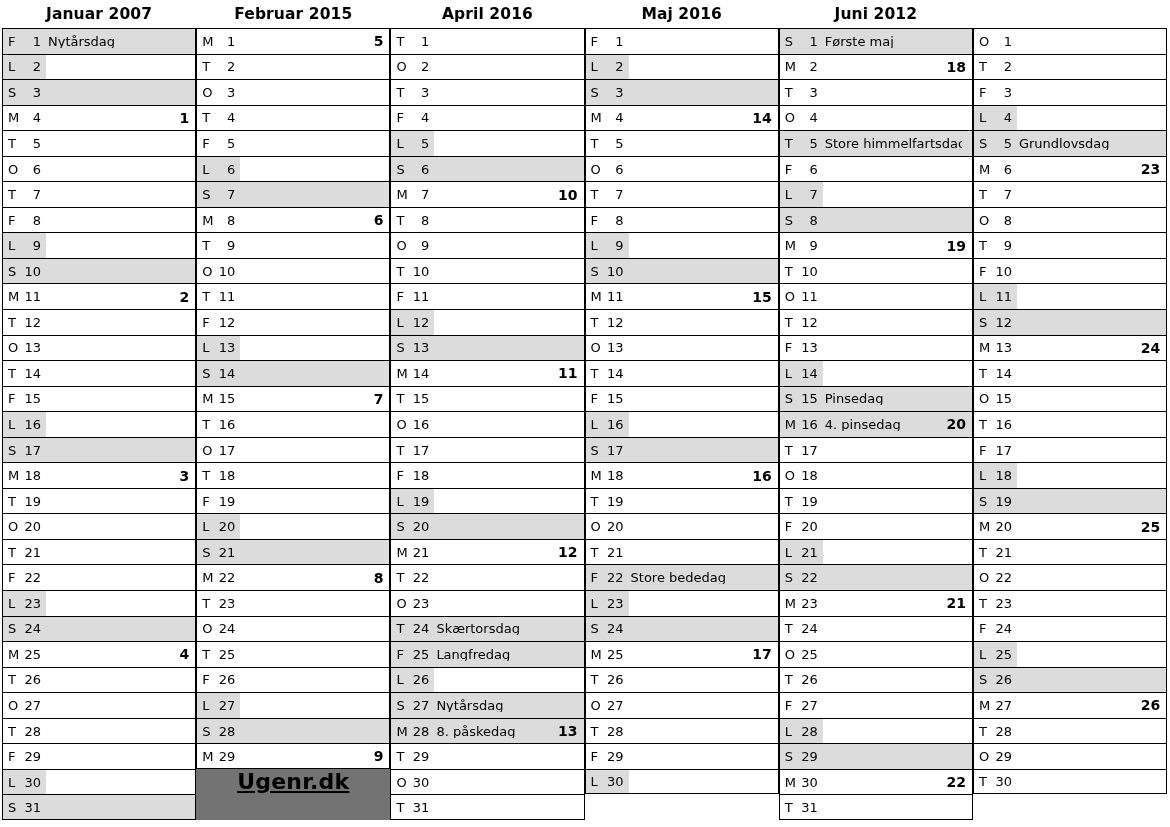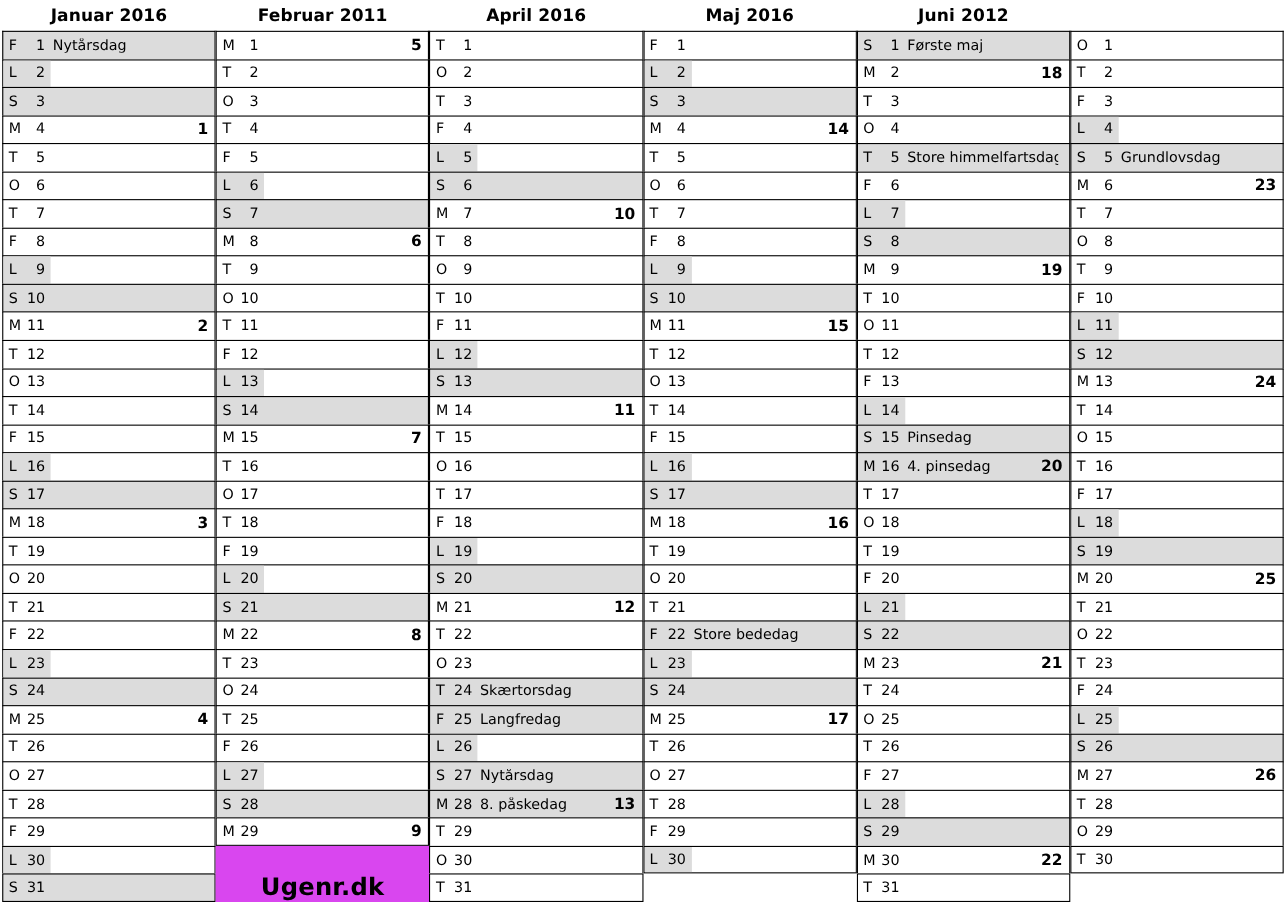--- a/index.html
+++ b/index.html
@@ -130,39 +130,40 @@
     padding-left: 4px;
   }
 
   
   .logo-cell {
     position: absolute;
     left: 0;
     width: 100%;
     box-sizing: border-box;
     display: flex;
-    align-items: flex-end;
+    align-items: flex-start;
     justify-content: center;
-    background: #d946ef;
+    background: #737373;
+    text-decoration: underline;
   }
   .logo-text {
     font-size: 22px;
     font-weight: bold;
     letter-spacing: 0.2px;
     color: #000000;
   }
 </style>
 </head>
 <body>
 
 <div id="calendar-root">
 
   <div class="month-headers">
-    <div class="month-title">Januar 2016</div>
-    <div class="month-title">Februar 2011</div>
+    <div class="month-title">Januar 2007</div>
+    <div class="month-title">Februar 2015</div>
     <div class="month-title">April 2016</div>
     <div class="month-title">Maj 2016</div>
     <div class="month-title">Juni 2012</div>
   </div>
 
   <div class="months-row">
     <div class="month-col">
         <div class="day-row shade-full">
           <div class="row-inner">
             <span class="dow">F</span>

